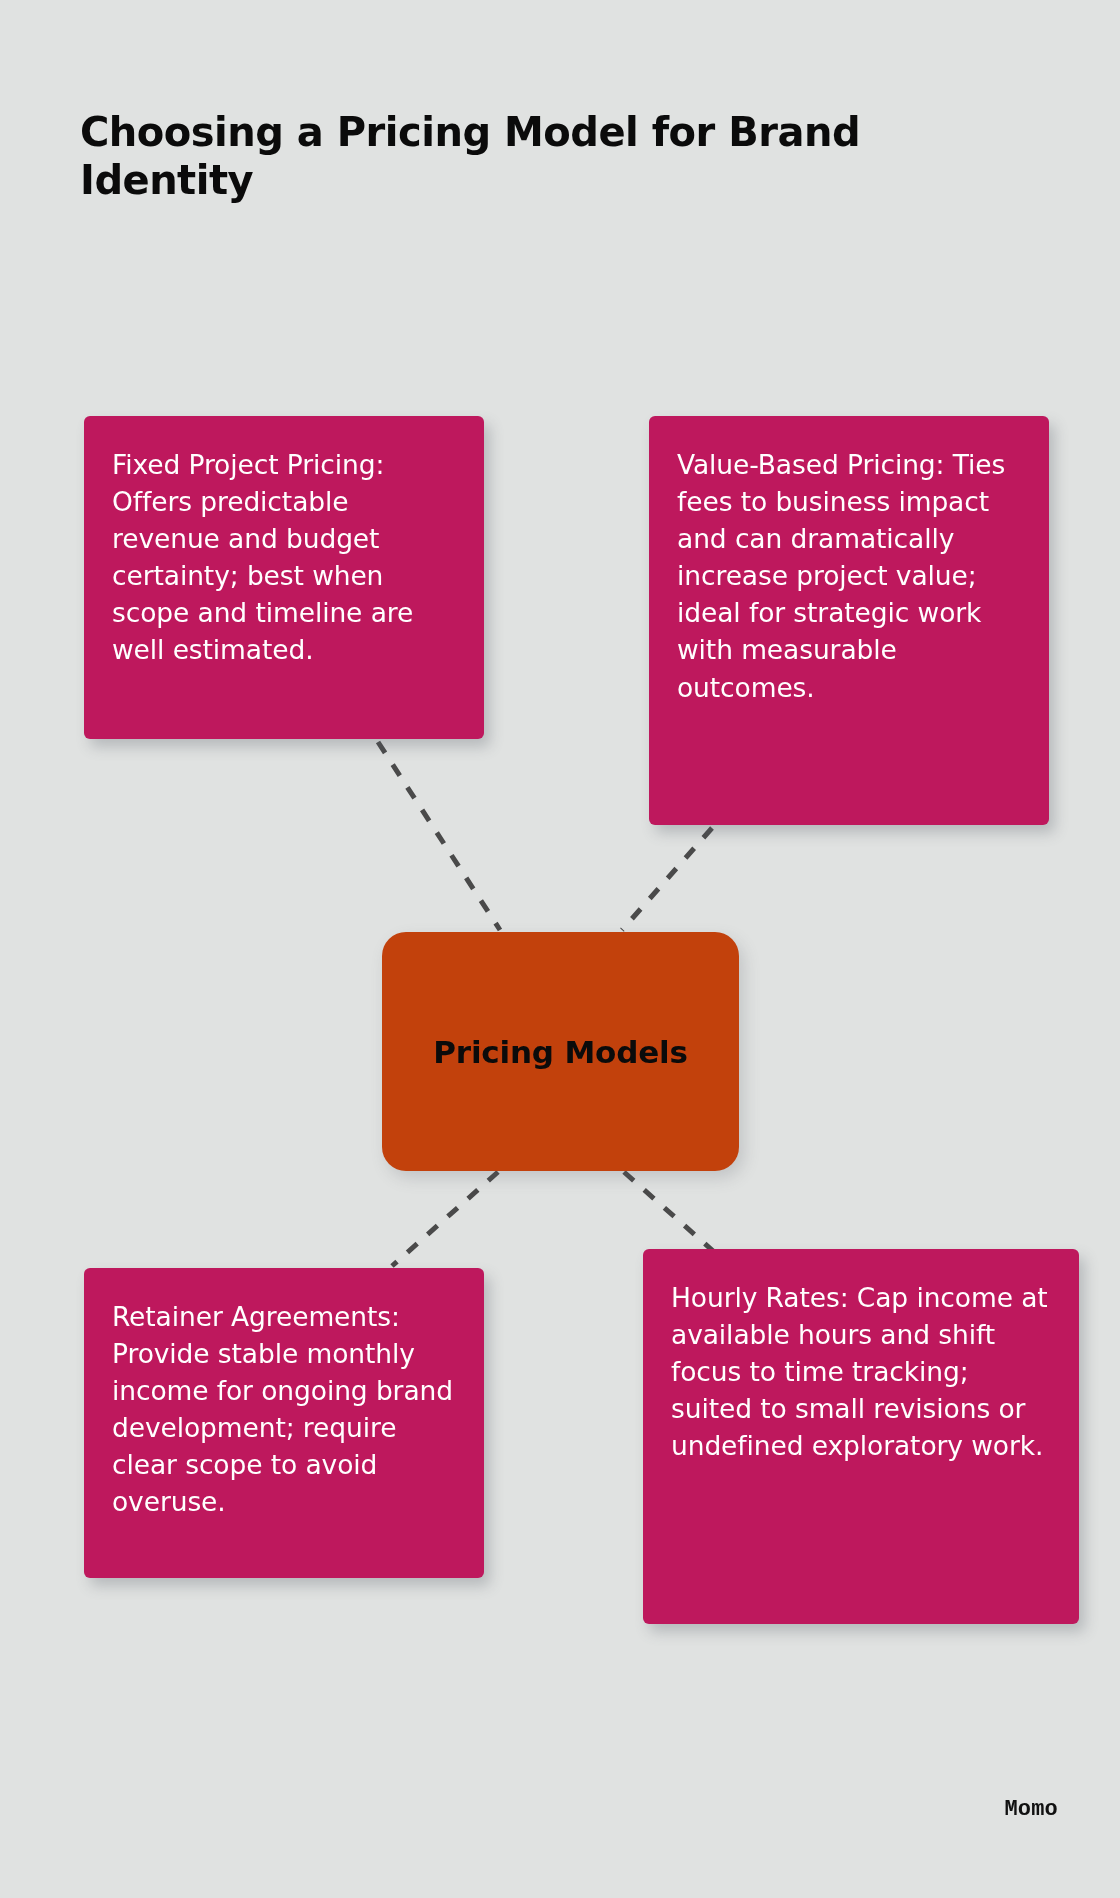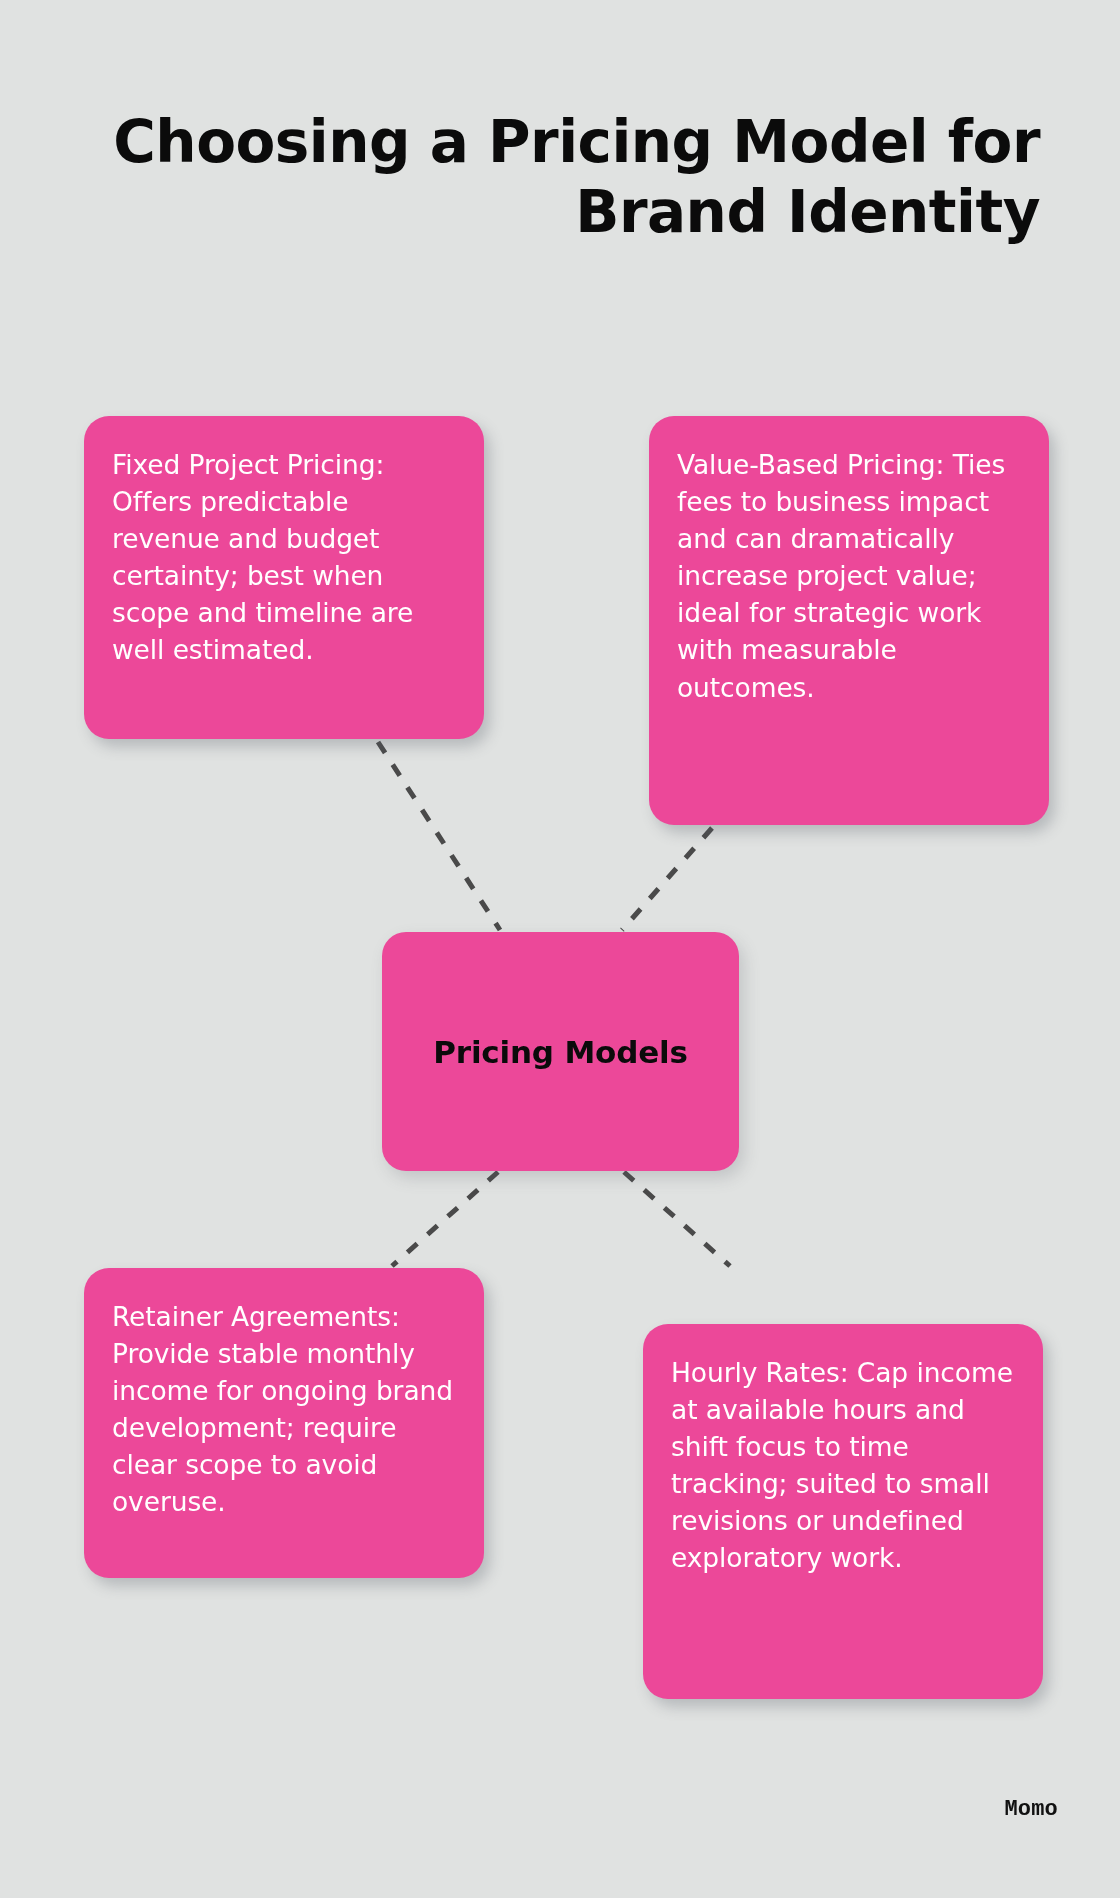--- a/index.html
+++ b/index.html
@@ -14,71 +14,71 @@
     position: relative;
     overflow: hidden;
   }
 
   
   #title {
     position: absolute;
     top: 108px;
     left: 80px;
     width: 960px;
-    text-align: right;
+    text-align: left;
     font-family: "DejaVu Sans", sans-serif;
     font-weight: bold;
-    font-size: 58px;
+    font-size: 40px;
     line-height: 1.2;
     letter-spacing: -0.5px;
     color: #0b0b0b;
   }
 
   
   #connectors {
     position: absolute;
     left: 0;
     top: 0;
     width: 1120px;
     height: 1898px;
     pointer-events: none;
   }
 
   
   .leaf-card {
     position: absolute;
-    background: #ec4899;
-    border-radius: 25px;
+    background: #be185d;
+    border-radius: 6px;
     box-shadow: 6px 8px 14px rgba(90, 95, 105, 0.30);
     box-sizing: border-box;
     padding: 30px 28px 28px 28px;
   }
   .leaf-text {
     color: #ffffff;
     font-family: "DejaVu Sans", sans-serif;
     font-size: 26.5px;
     line-height: 1.40;
     font-weight: 400;
     letter-spacing: -0.1px;
     white-space: pre-line;
   }
 
   #card-fixed    { left: 84px;  top: 416px;  width: 400px; height: 323px; }
   #card-value    { left: 649px; top: 416px;  width: 400px; height: 409px; }
   #card-retainer { left: 84px;  top: 1268px; width: 400px; height: 310px; }
-  #card-hourly   { left: 643px; top: 1324px; width: 400px; height: 375px; }
+  #card-hourly   { left: 643px; top: 1249px; width: 436px; height: 375px; }
 
   
   #center-node {
     position: absolute;
     left: 382px;
     top: 932px;
     width: 357px;
     height: 239px;
-    background: #ec4899;
+    background: #c2410c;
     border-radius: 24px;
     box-shadow: 5px 7px 16px rgba(90, 95, 105, 0.22);
     display: flex;
     align-items: center;
     justify-content: center;
   }
   #center-label {
     font-family: "DejaVu Sans", sans-serif;
     font-weight: bold;
     font-size: 31px;

